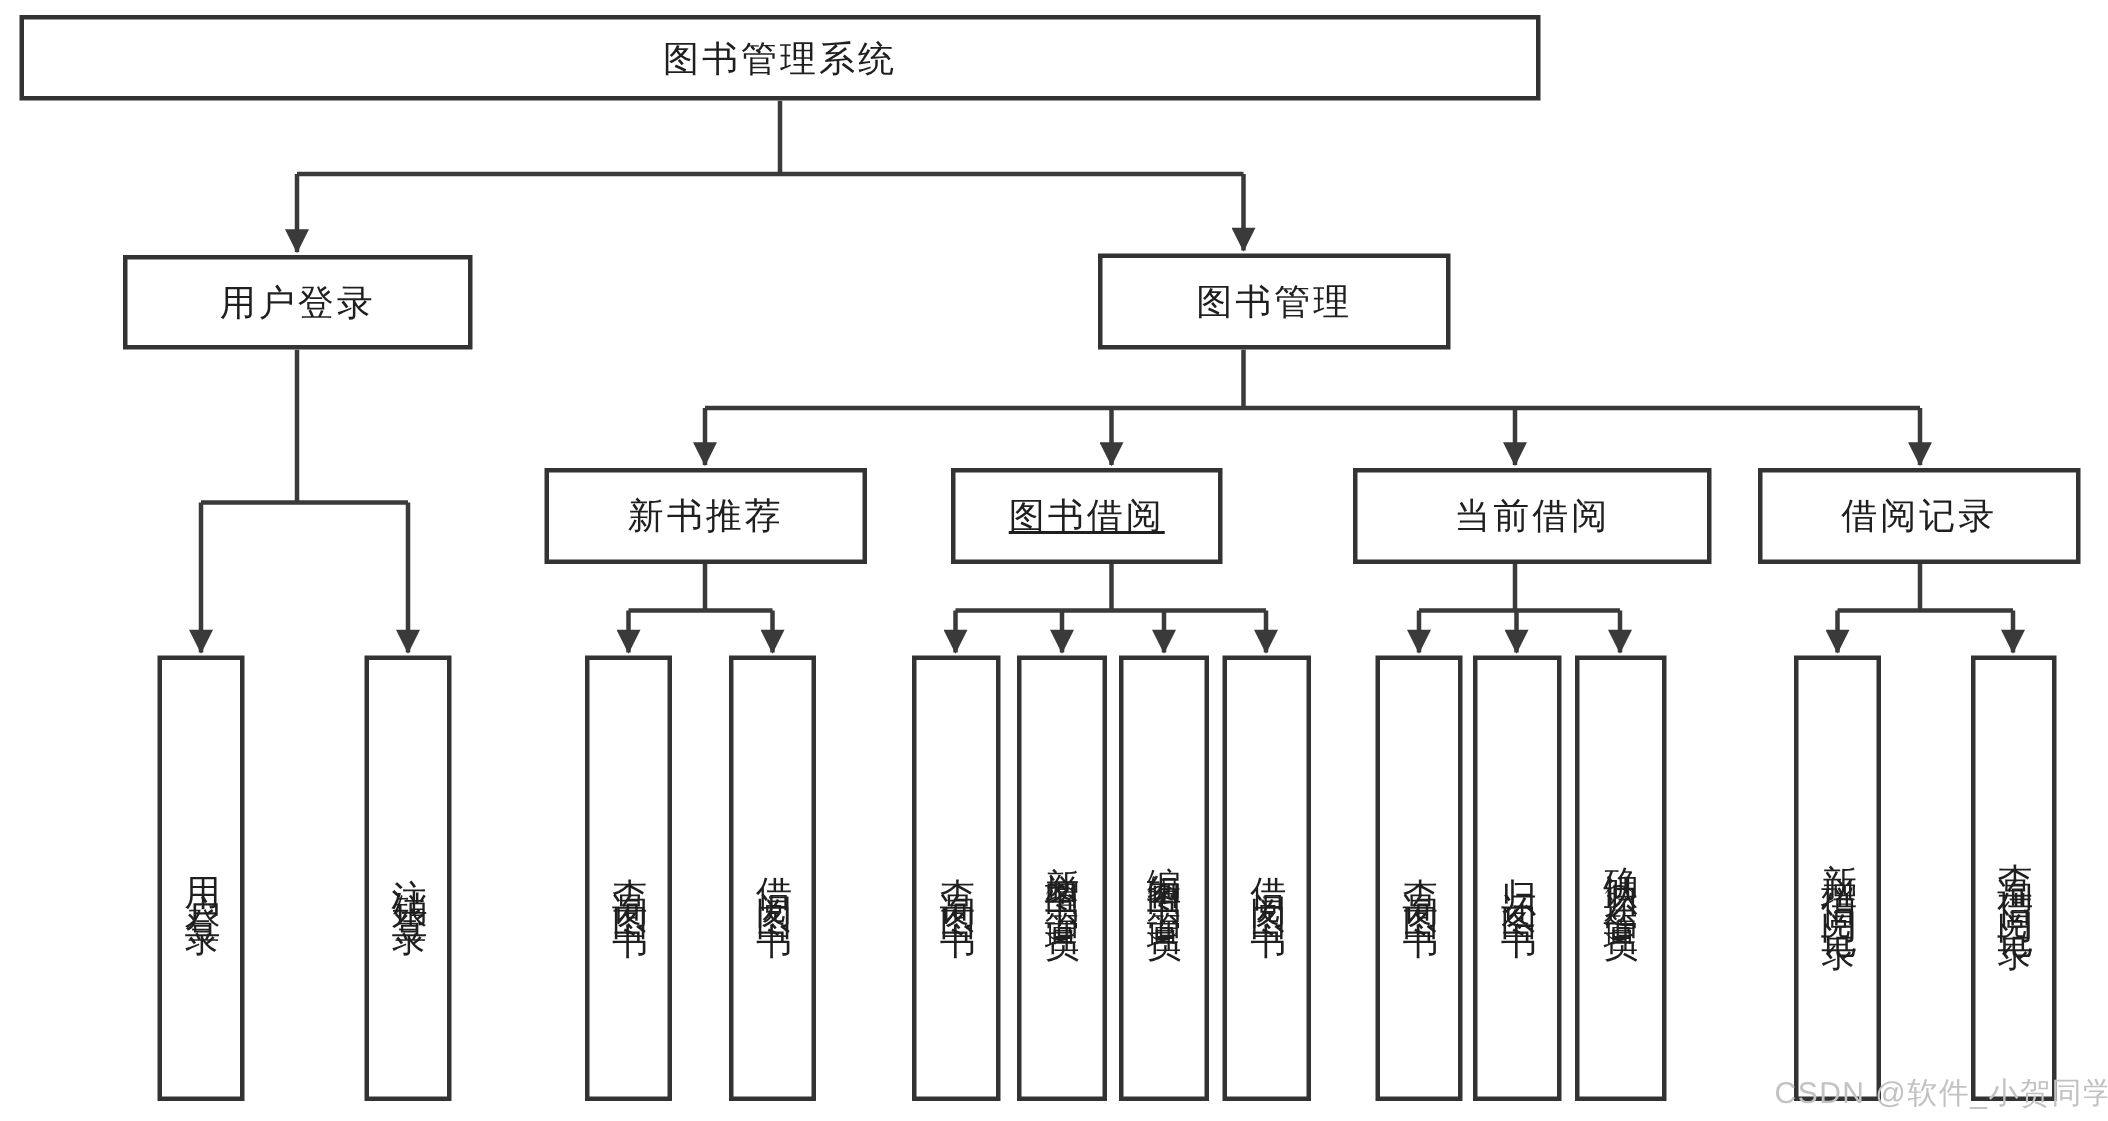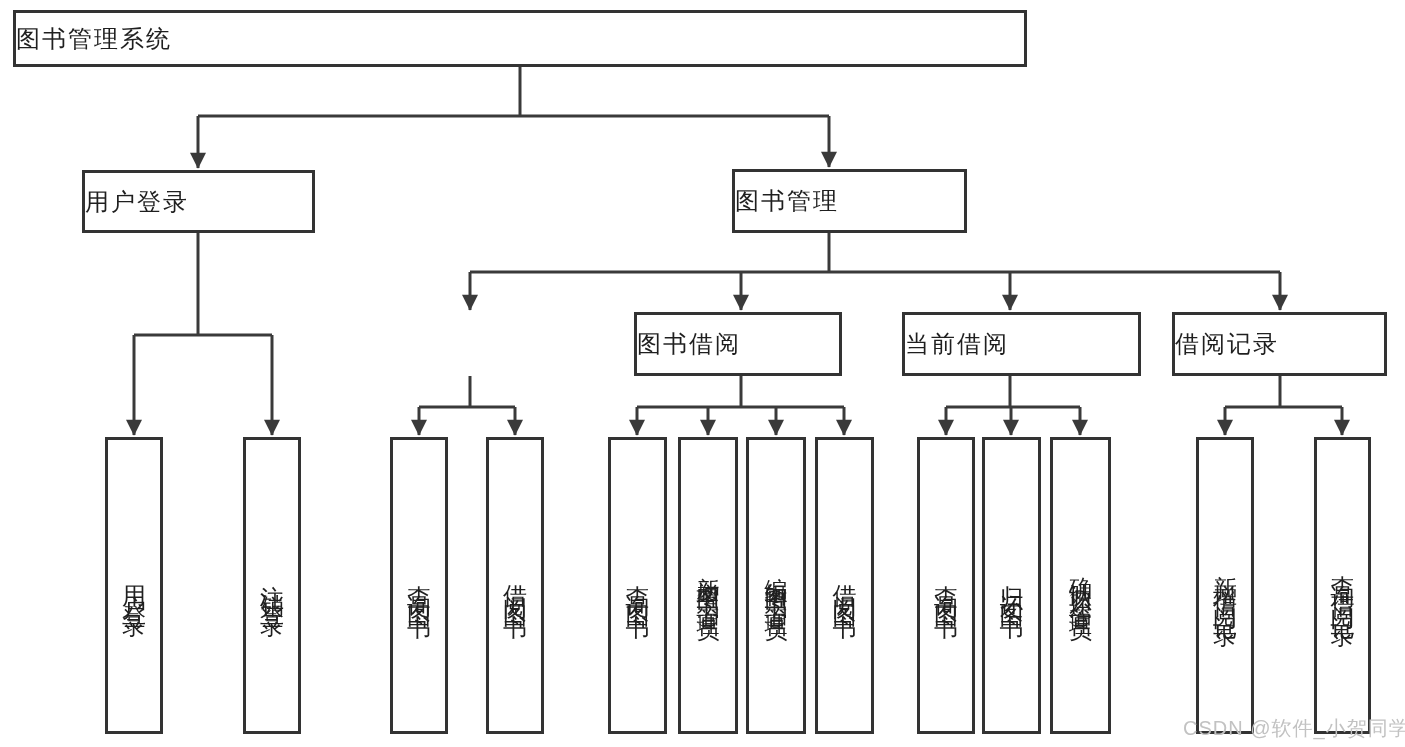--- a/index.html
+++ b/index.html
@@ -9,30 +9,30 @@
     background:#ffffff;
     font-family:"Liberation Sans","DejaVu Sans",sans-serif;
     color:#1f1f1f;
     overflow:hidden;
   }
   .connectors{position:absolute;left:0;top:0;width:1405px;height:747px;}
   .box{
     position:absolute;
     border:3px solid #333333;
     background:#ffffff;
-    display:flex;align-items:center;justify-content:flex-start;
+    display:flex;align-items:center;justify-content:center;
     box-sizing:border-box;
   }
   .hlabel{font-size:24px;letter-spacing:2px;white-space:nowrap;}
   .root{left:13px;top:10px;width:1014px;height:57px;}
   .branch,.module{height:64px;}
   .b-user{left:82px;top:170px;width:233px;height:63px;}
   .b-book{left:732px;top:169px;width:235px;}
   .m-new{left:363px;top:312px;width:215px;}
-  .m-borrow{left:634px;top:312px;width:208px;}
+  .m-borrow{left:634px;top:312px;width:181px;text-decoration:underline;}
   .m-current{left:902px;top:312px;width:239px;}
   .m-records{left:1172px;top:312px;width:215px;}
   .vbox{
     position:absolute;
     top:437px;height:297px;
     border:3px solid #333333;
     background:#ffffff;
     box-sizing:border-box;
     display:flex;align-items:center;justify-content:center;
   }
@@ -112,20 +112,23 @@
     <span class="hlabel">图书管理系统</span>
   </div>
 
   <div class="box branch b-user">
     <span class="hlabel">用户登录</span>
   </div>
   <div class="box branch b-book">
     <span class="hlabel">图书管理</span>
   </div>
 
+  <div class="box module m-new">
+    <span class="hlabel">新书推荐</span>
+  </div>
   <div class="box module m-borrow">
     <span class="hlabel">图书借阅</span>
   </div>
   <div class="box module m-current">
     <span class="hlabel">当前借阅</span>
   </div>
   <div class="box module m-records">
     <span class="hlabel">借阅记录</span>
   </div>
 

